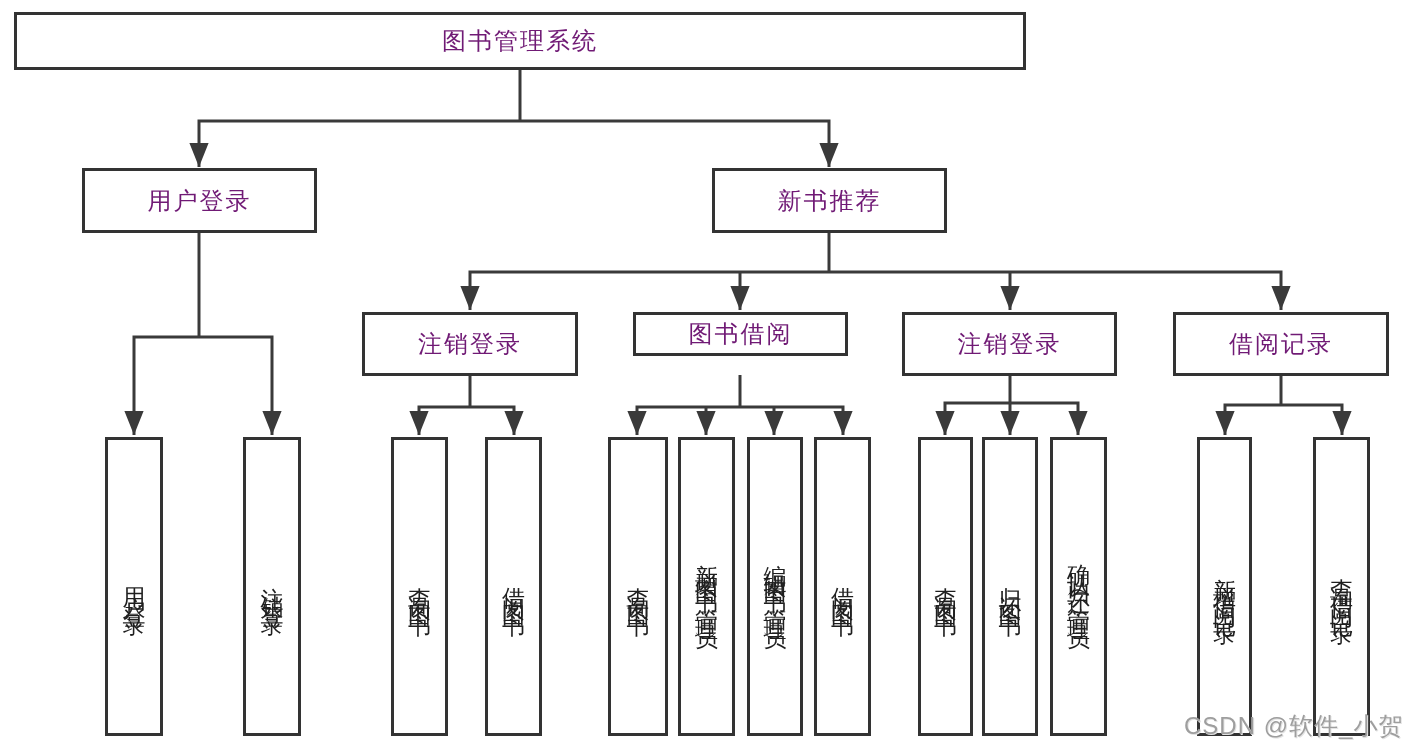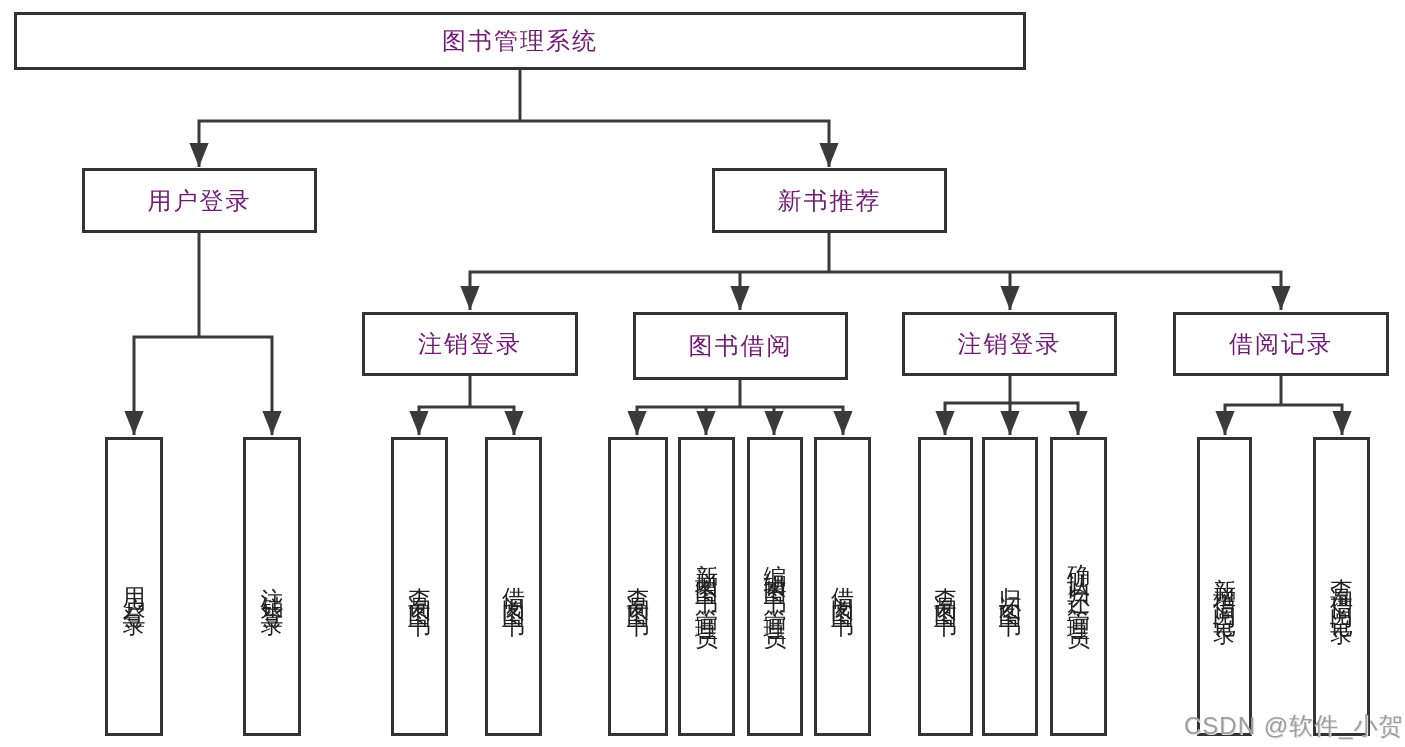--- a/index.html
+++ b/index.html
@@ -108,21 +108,21 @@
       <path d="M1225 435 V405 H1342 V435" marker-start="url(#arw)" marker-end="url(#arw)"></path>
     </g>
   </svg>
 
   <div class="hbox" style="left:14px; top:12px; width:1012px; height:58px;">图书管理系统</div>
 
   <div class="hbox" style="left:82px; top:168px; width:235px; height:65px;">用户登录</div>
   <div class="hbox" style="left:712px; top:168px; width:235px; height:65px;">新书推荐</div>
 
   <div class="hbox" style="left:362px; top:312px; width:216px; height:64px;">注销登录</div>
-  <div class="hbox" style="left:633px; top:312px; width:215px; height:68px;">图书借阅</div>
+  <div class="hbox" style="left:633px; top:312px; width:215px; height:44px;">图书借阅</div>
   <div class="hbox" style="left:902px; top:312px; width:215px; height:64px;">注销登录</div>
   <div class="hbox" style="left:1173px; top:312px; width:216px; height:64px;">借阅记录</div>
 
   <div class="vbox" style="left:105px; width:58px;">
     <span>用户登录</span>
   </div>
   <div class="vbox" style="left:243px; width:58px;">
     <span>注销登录</span>
   </div>
 

